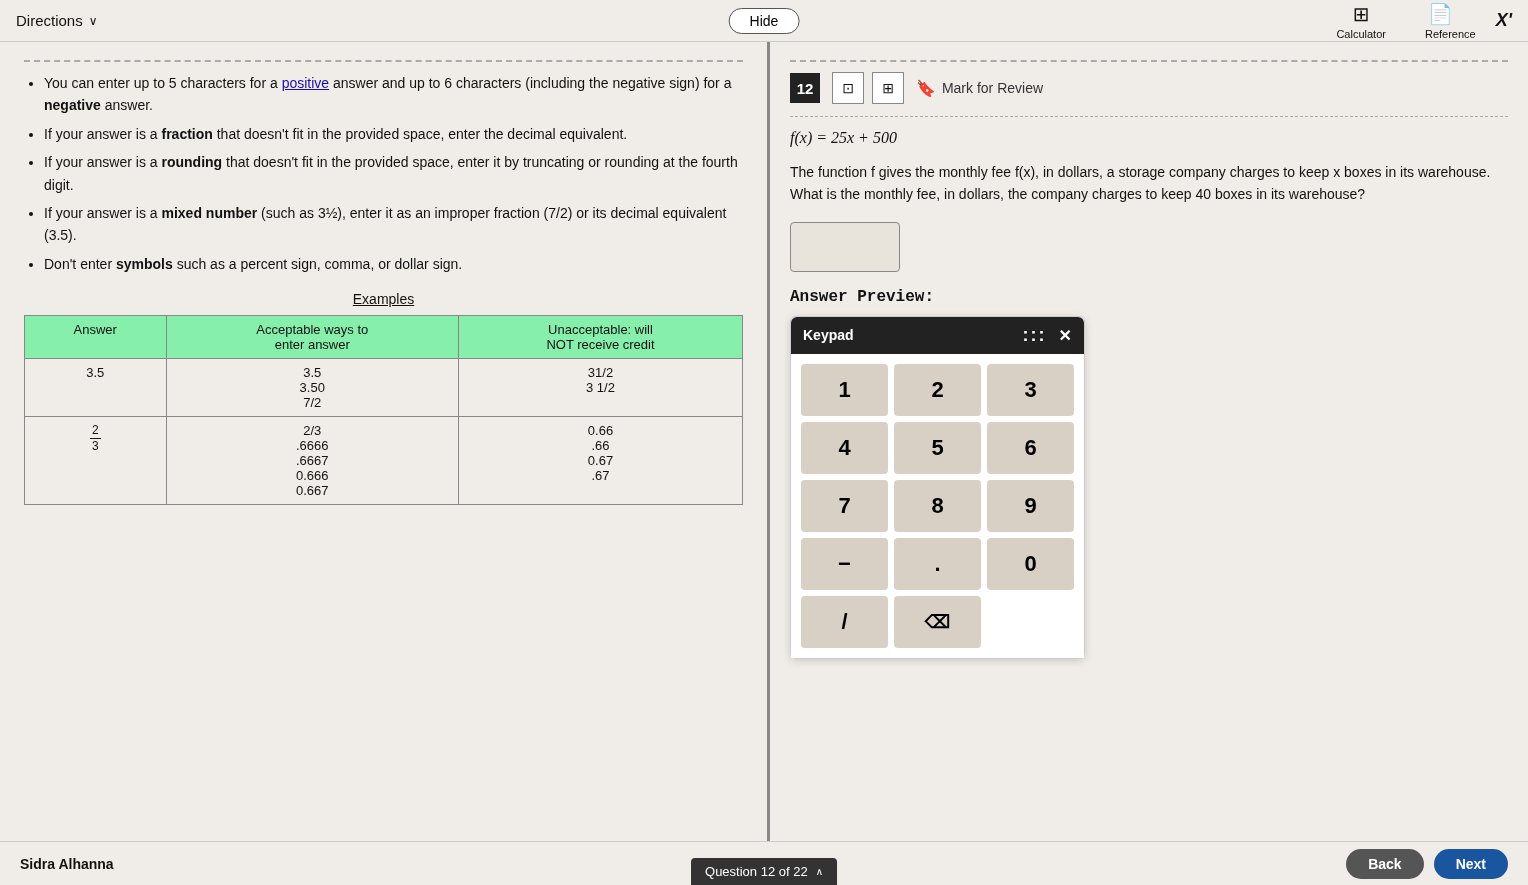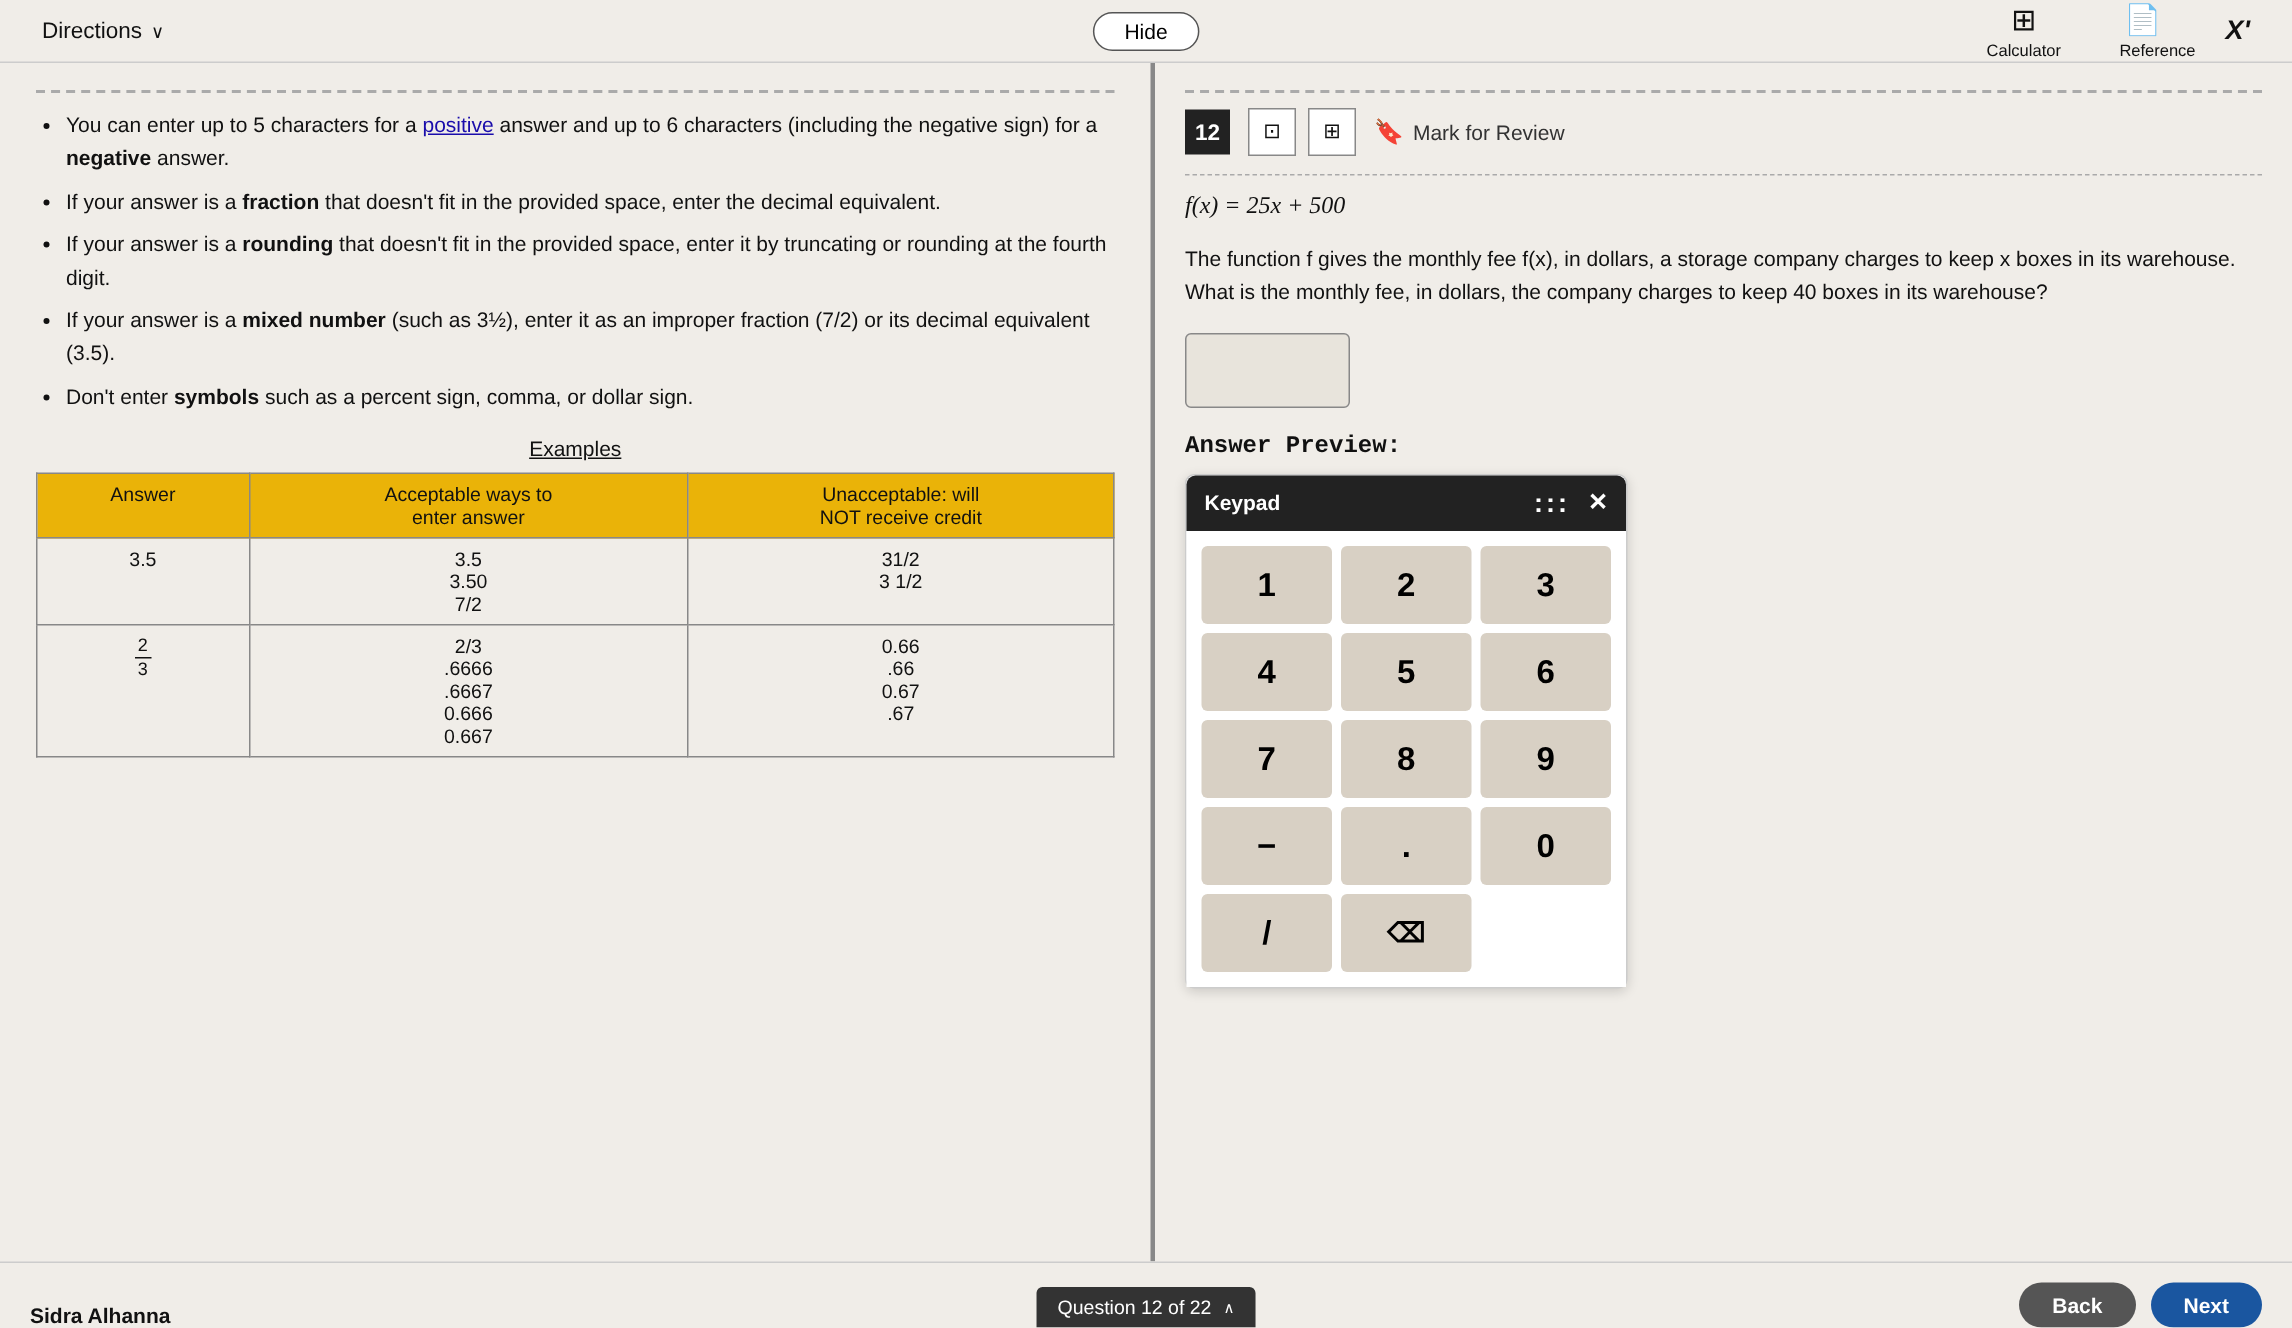--- a/index.html
+++ b/index.html
@@ -10,21 +10,21 @@
       color: #111;
       width: 1528px;
       height: 885px;
       overflow: hidden;
       position: relative;
     }
     .top-bar {
       display: flex;
       align-items: center;
       justify-content: space-between;
-      padding: 6px 28px;
+      padding: 6px 16px;
       background: #f0ede8;
       border-bottom: 1px solid #ccc;
       height: 42px;
     }
     .top-bar-left {
       display: flex;
       align-items: center;
       gap: 6px;
       font-size: 15px;
       font-family: Arial, sans-serif;
@@ -113,21 +113,21 @@
       font-size: 13px;
     }
     .examples-table th, .examples-table td {
       border: 1px solid #888;
       padding: 6px 10px;
       text-align: center;
       vertical-align: top;
     }
     .examples-table th {
       font-weight: normal;
-      background: #eab308;
+      background: #86efac;
     }
     .fraction {
       display: inline-flex;
       flex-direction: column;
       align-items: center;
       font-size: 12px;
       vertical-align: middle;
       line-height: 1.2;
     }
     .fraction .num { border-bottom: 1px solid #111; padding: 0 2px; }
@@ -242,21 +242,21 @@
       align-items: center;
       justify-content: center;
     }
 
     
     .bottom-bar {
       height: 44px;
       background: #f0ede8;
       border-top: 1px solid #ccc;
       display: flex;
-      align-items: flex-end;
+      align-items: center;
       justify-content: space-between;
       padding: 0 20px;
     }
     .student-name {
       font-family: Arial, sans-serif;
       font-size: 14px;
       font-weight: bold;
     }
     .progress-badge {
       background: #333;

